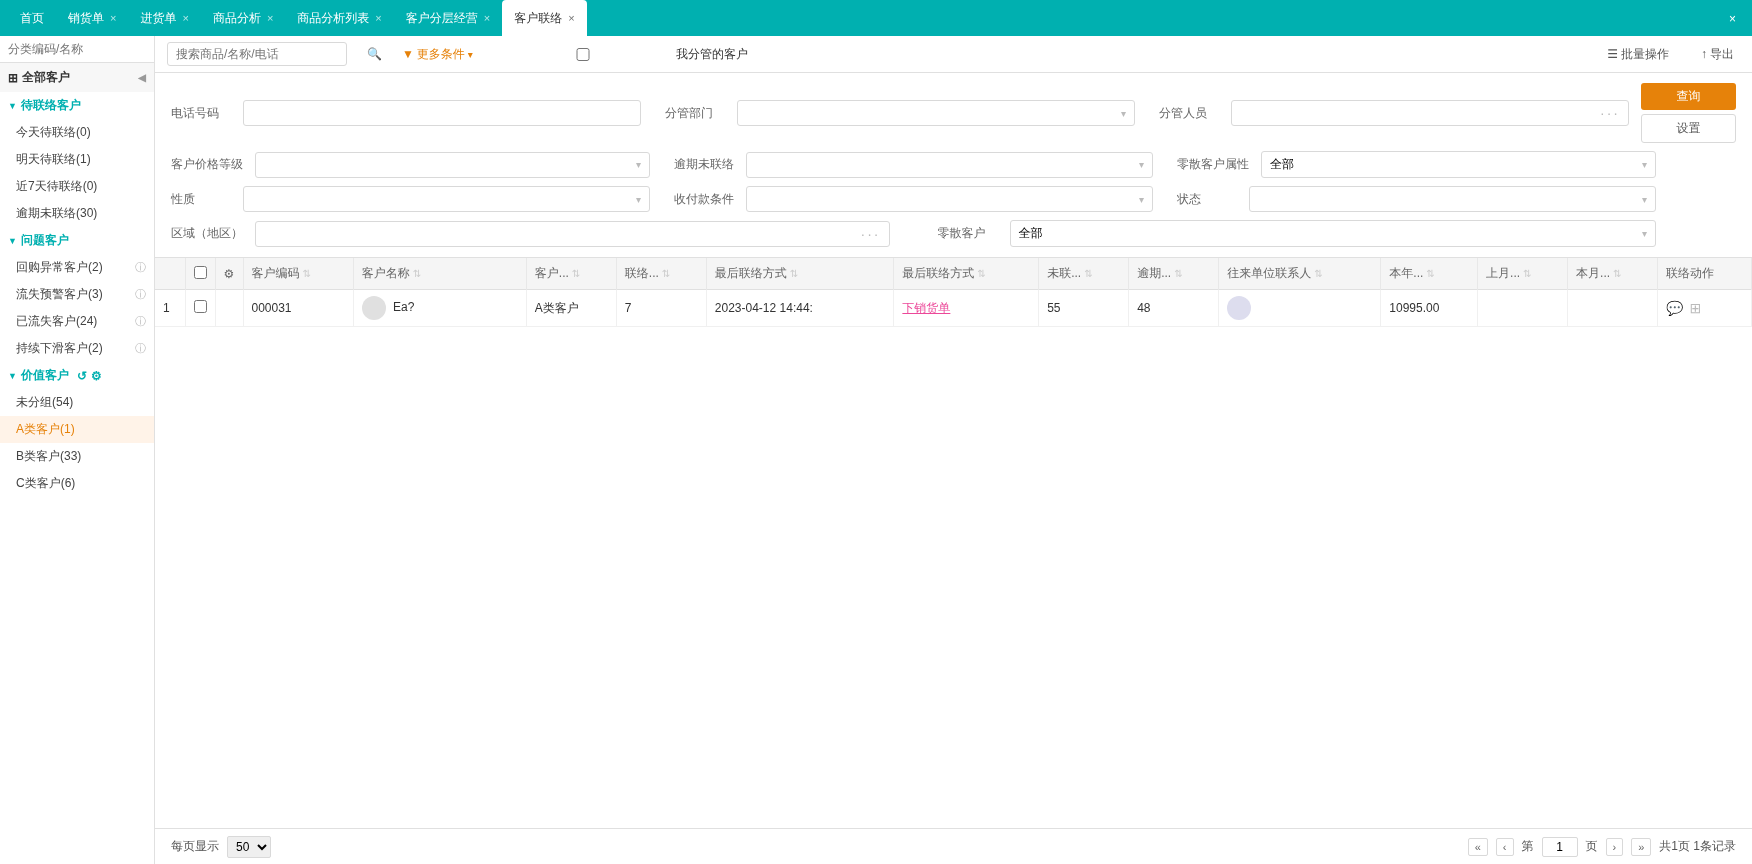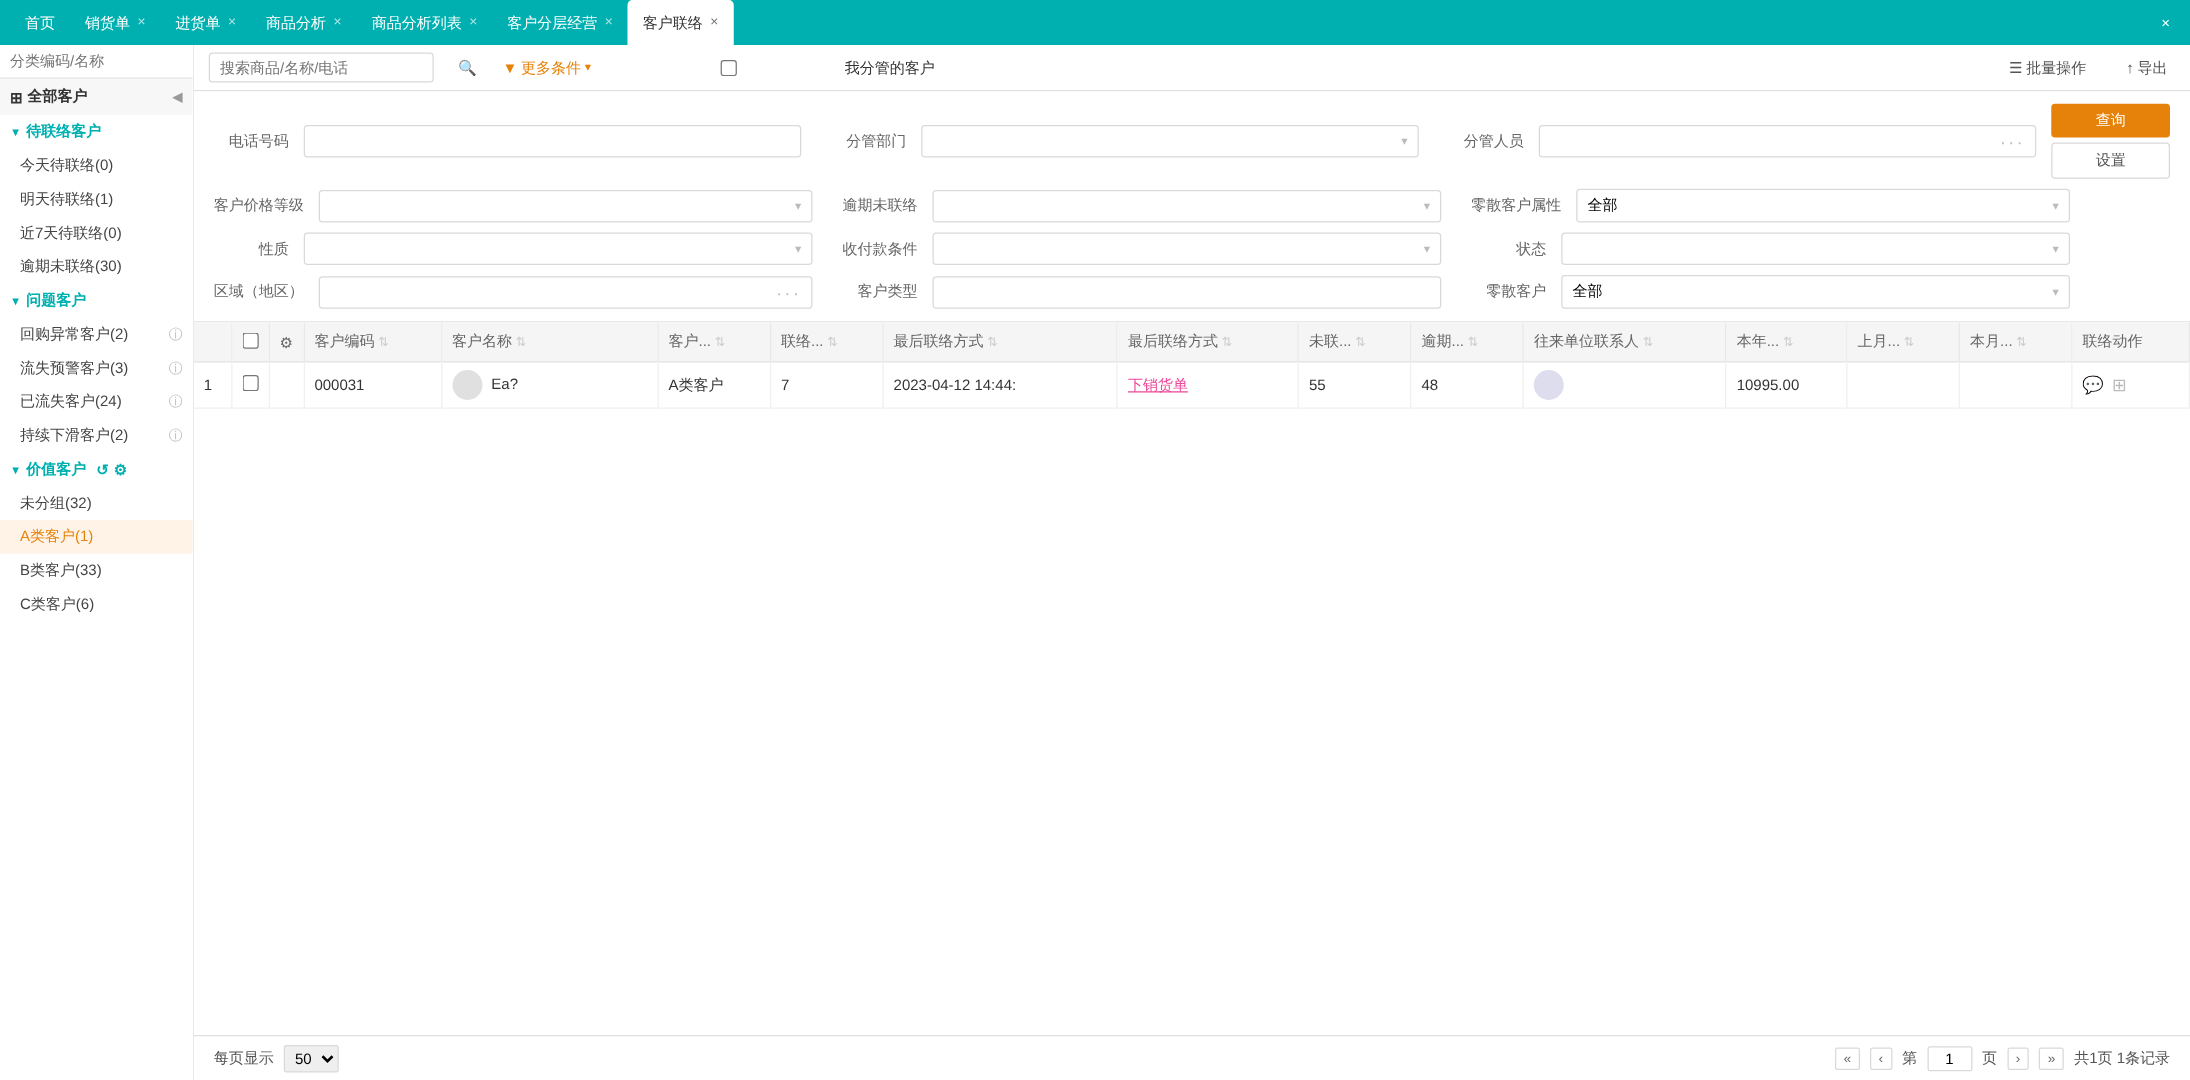--- a/index.html
+++ b/index.html
@@ -189,21 +189,21 @@
       align-items: center;
       flex: 1;
       min-width: 0;
       gap: 6px;
     }
     .adv-field label {
       white-space: nowrap;
       color: #666;
       font-size: 12px;
       min-width: 60px;
-      text-align: right;
+      text-align: left;
     }
     .adv-field .field-input {
       flex: 1;
       border: 1px solid #d9d9d9;
       border-radius: 3px;
       padding: 4px 8px;
       font-size: 12px;
       outline: none;
       display: flex;
       align-items: center;
@@ -424,21 +424,21 @@
       <span class="item-icon">ⓘ</span>
     </div>
 
     <div class="sidebar-sub-header">
       <span class="triangle">▼</span>
       <span>价值客户</span>
       <span style="margin-left:4px;font-size:12px;">↺</span>
       <span style="font-size:12px;">⚙</span>
     </div>
     <div class="sidebar-item">
-      <span>未分组(32)</span>
+      <span>未分组(54)</span>
     </div>
     <div class="sidebar-item active">
       <span>A类客户(1)</span>
     </div>
     <div class="sidebar-item">
       <span>B类客户(33)</span>
     </div>
     <div class="sidebar-item">
       <span>C类客户(6)</span>
     </div>
@@ -557,26 +557,20 @@
 
         <div class="adv-filter-row">
           <div class="adv-field">
             <label>区域（地区）</label>
             <div class="field-input" style="margin-left:6px;">
               <span></span>
               <span class="dots">···</span>
             </div>
           </div>
           <div class="field-divider"></div>
-          <div class="adv-field">
-            <label>客户类型</label>
-            <div class="field-input" style="margin-left:6px;">
-              <span></span>
-            </div>
-          </div>
           <div class="field-divider"></div>
           <div class="adv-field">
             <label>零散客户</label>
             <div class="field-input" style="margin-left:6px;">
               <span>全部</span>
               <span class="arrow">▾</span>
             </div>
           </div>
           <div style="width:80px;"></div>
         </div>

